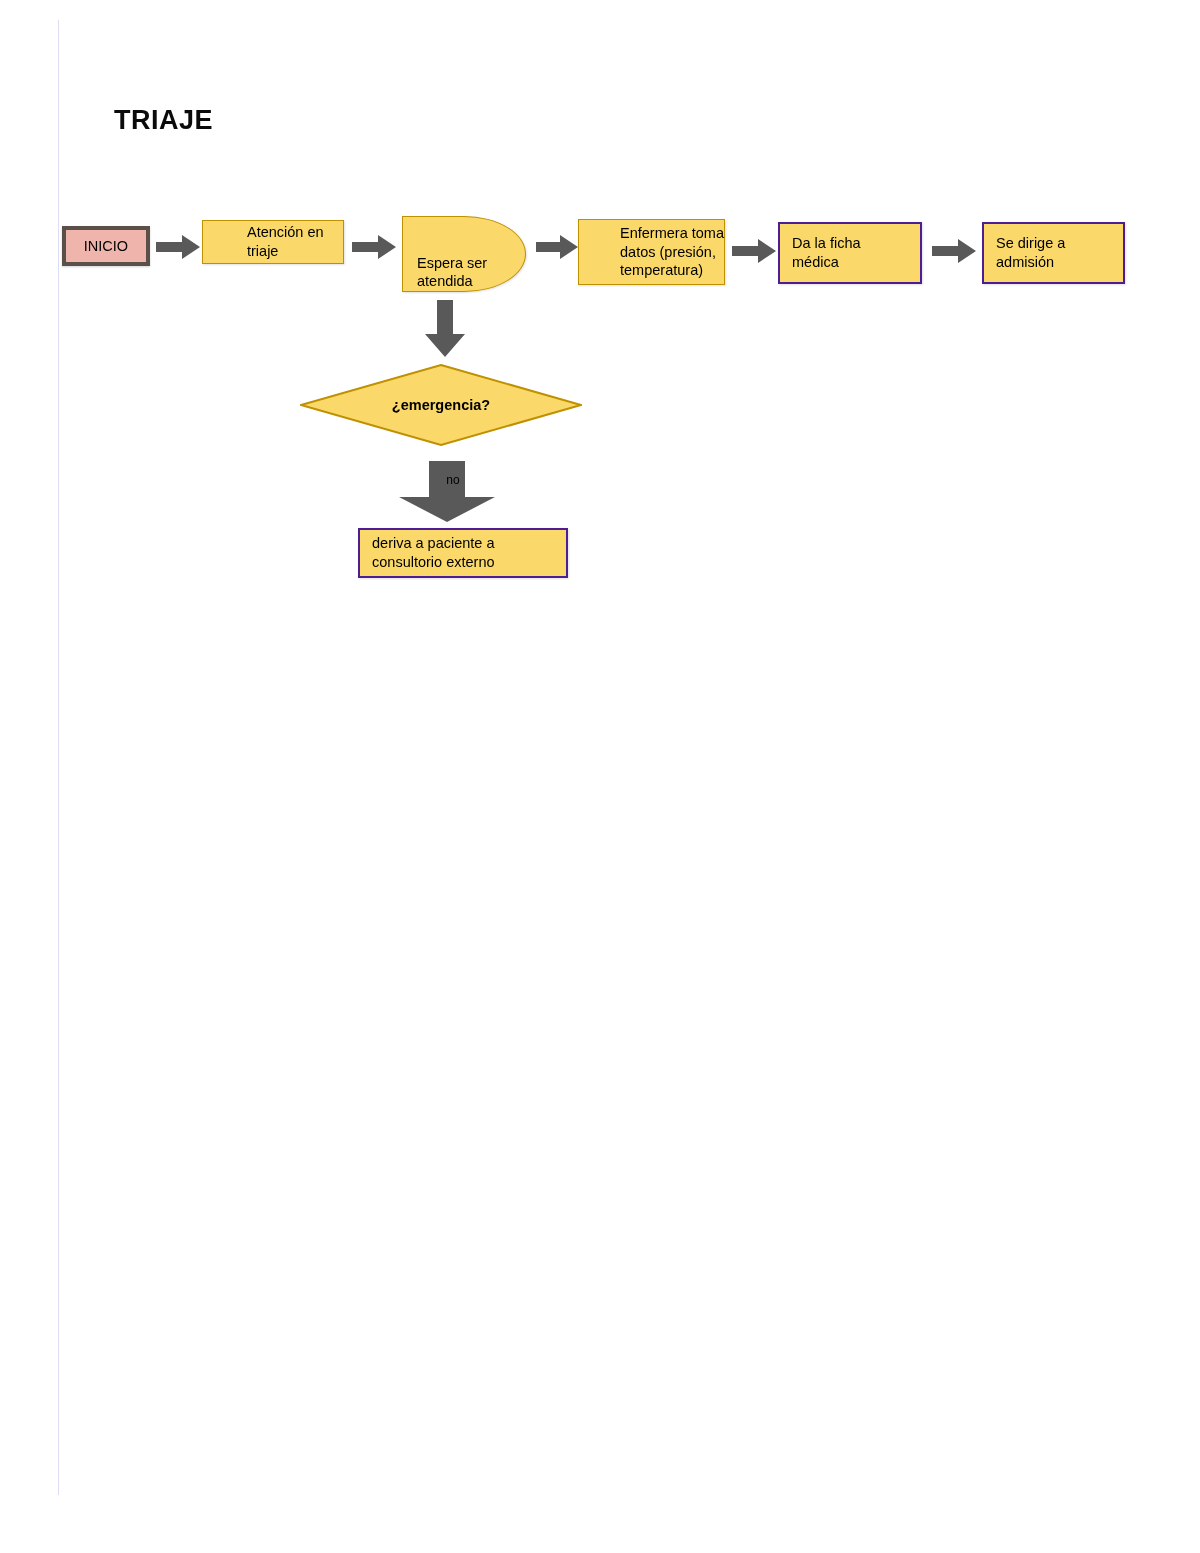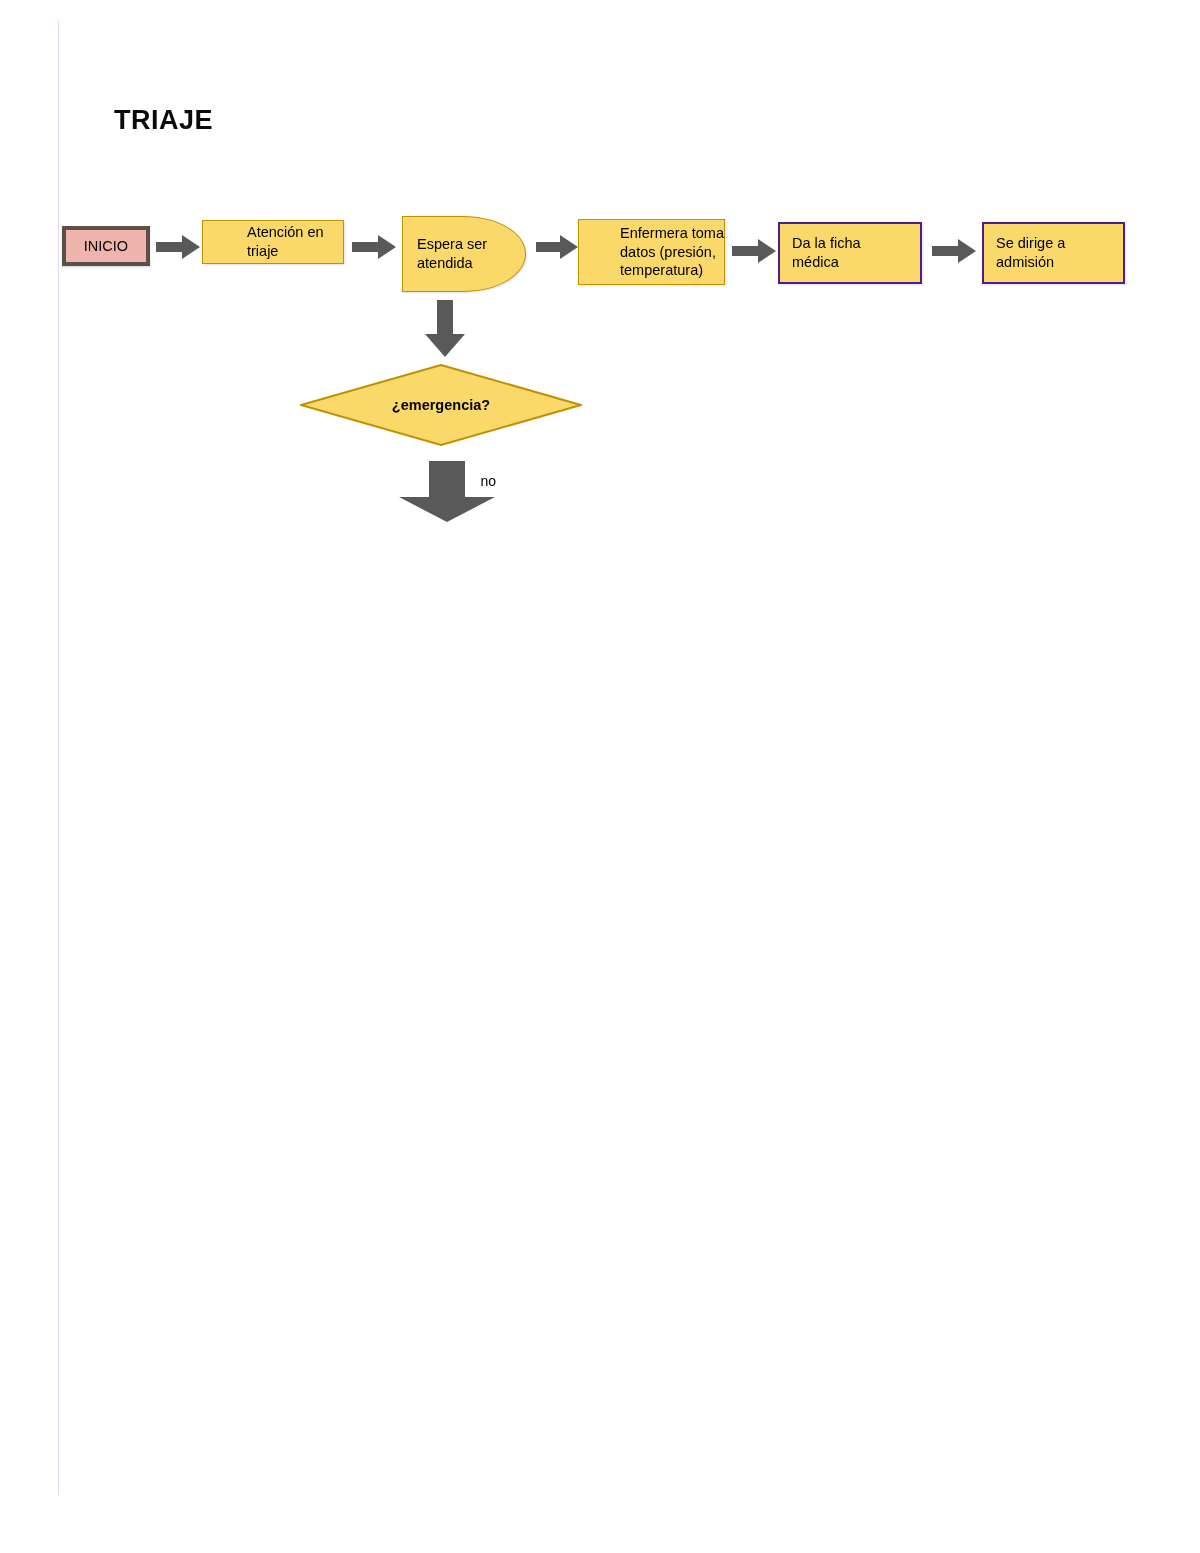--- a/index.html
+++ b/index.html
@@ -80,20 +80,21 @@
   }
 
   
   .node-delay {
     background: #fad96a;
     border: 1.5px solid #bf9000;
     border-top-right-radius: 50% 50%;
     border-bottom-right-radius: 50% 50%;
     padding-left: 14px;
     box-shadow: 1px 1px 2px rgba(0,0,0,0.12);
+    align-items: flex-end;
   }
 
   
   .node-decision {
     background: transparent;
     border: none;
     justify-content: center;
     font-weight: bold;
   }
   .node-decision svg {
@@ -111,22 +112,22 @@
 
   
   .arrow {
     position: absolute;
   }
   .arrow svg { display: block; }
   .arrow .arrow-label {
     position: absolute;
     left: 12px;
     right: 0;
-    text-align: right;
-    font-size: 14px;
+    text-align: center;
+    font-size: 12px;
     color: #000000;
     z-index: 3;
     pointer-events: none;
   }
 </style>
 </head>
 <body>
 
 <div id="page">
 
@@ -207,14 +208,18 @@
     <span class="txt">¿emergencia?</span>
   </div>
 
   <div class="arrow" style="left:362px; top:461px; width:98px; height:62px;">
     <svg width="98" height="62" viewBox="0 0 98 62" aria-hidden="true">
       <polygon points="31,0 67,0 67,36 97,36 49,61 1,36 31,36" fill="#595959"></polygon>
     </svg>
     <span class="arrow-label" style="top:12px;">no</span>
   </div>
 
+  <div class="node node-process thick-border" style="left:322px; top:528px; width:210px; height:50px;">
+    <span class="txt">deriva a paciente a
+consultorio externo</span>
+  </div>
 
 </div>
 
 </body></html>

